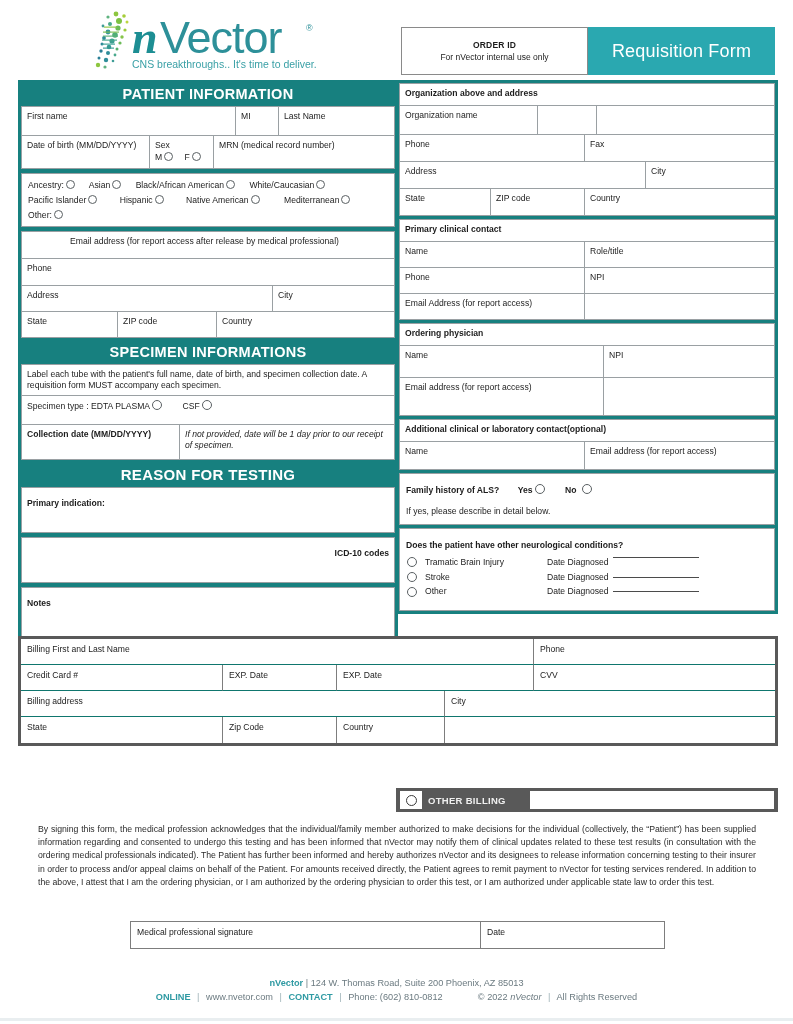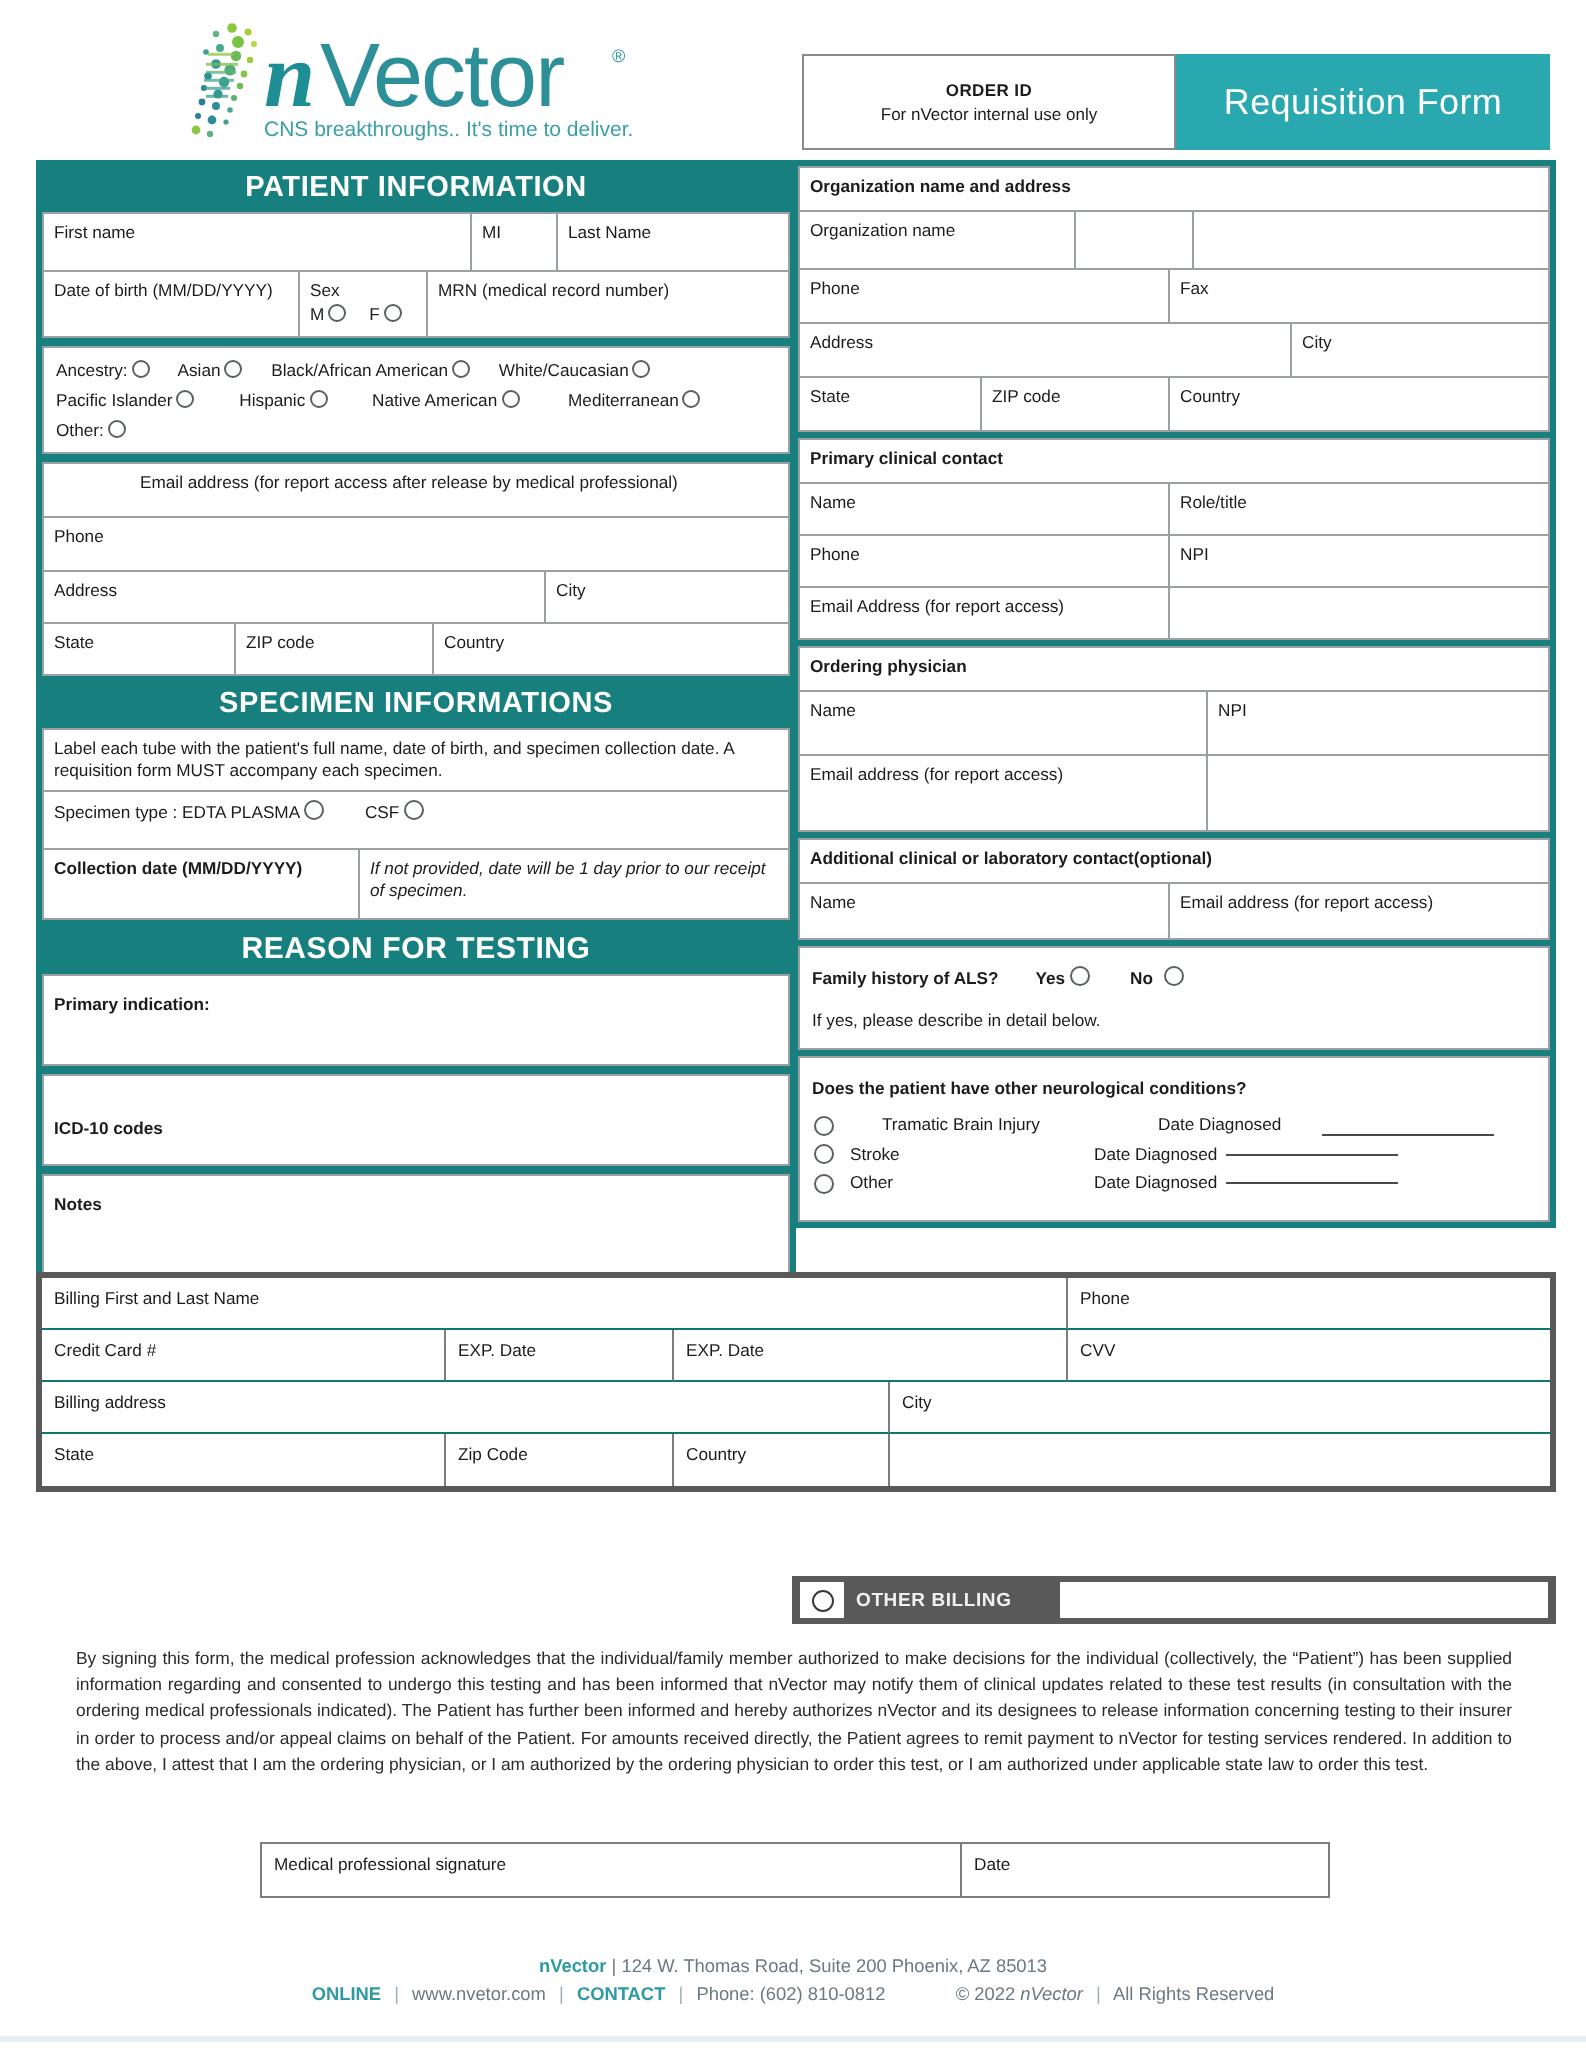--- a/index.html
+++ b/index.html
@@ -320,37 +320,37 @@
           </div>
         </div>
       </div>
 
       <div class="teal-panel" style="border-top:none;">
         <div class="band band-lg">REASON FOR TESTING</div>
         <div class="wbox" style="height:46px;padding:4px 5px;">
           <span class="lbl lbl-b">Primary indication:</span>
         </div>
         <div class="panel-gap"></div>
-        <div class="wbox" style="height:46px;padding:16px 5px;">
+        <div class="wbox" style="height:46px;padding:4px 5px;text-align:right;">
           <span class="lbl lbl-b">ICD-10 codes</span>
         </div>
         <div class="panel-gap"></div>
         <div class="wbox" style="height:86px;padding:4px 5px;">
           <span class="lbl lbl-b">Notes</span>
         </div>
       </div>
     </div>
 
     <div class="col-right">
 
       <div class="teal-panel">
         <div class="wbox">
           <div class="row rowline">
             <div class="cell" style="flex:1;height:19px;">
-              <span class="lbl lbl-b">Organization name and address</span>
+              <span class="lbl lbl-b">Organization above and address</span>
             </div>
           </div>
           <div class="row rowline">
             <div class="cell" style="width:138px;height:28px;">
               <span class="lbl">Organization name</span>
             </div>
             <div class="cell" style="width:59px;"></div>
             <div class="cell" style="flex:1;"></div>
           </div>
           <div class="row rowline">
@@ -468,21 +468,21 @@
             <span class="lbl">If yes, please describe in detail below.</span>
           </div>
         </div>
       </div>
 
       <div class="teal-panel" style="border-top:none;">
         <div class="wbox" style="height:83px;padding:5px 6px;">
           <div>
             <span class="lbl lbl-b">Does the patient have other neurological conditions?</span>
           </div>
-          <div style="margin-top:5px;display:flex;align-items:flex-end;gap:16px;">
+          <div style="margin-top:5px;display:flex;align-items:flex-start;">
             <span class="radio radio-lg" style="margin:0 8px 0 1px;"></span>
             <span class="lbl" style="width:122px;">Tramatic Brain Injury</span>
             <span class="lbl">Date Diagnosed</span>
             <span class="hfill" style="width:86px;margin-left:4px;"></span>
           </div>
           <div style="margin-top:4px;display:flex;align-items:center;">
             <span class="radio radio-lg" style="margin:0 8px 0 1px;"></span>
             <span class="lbl" style="width:122px;">Stroke</span>
             <span class="lbl">Date Diagnosed</span>
             <span class="hfill" style="width:86px;margin-left:4px;"></span>

